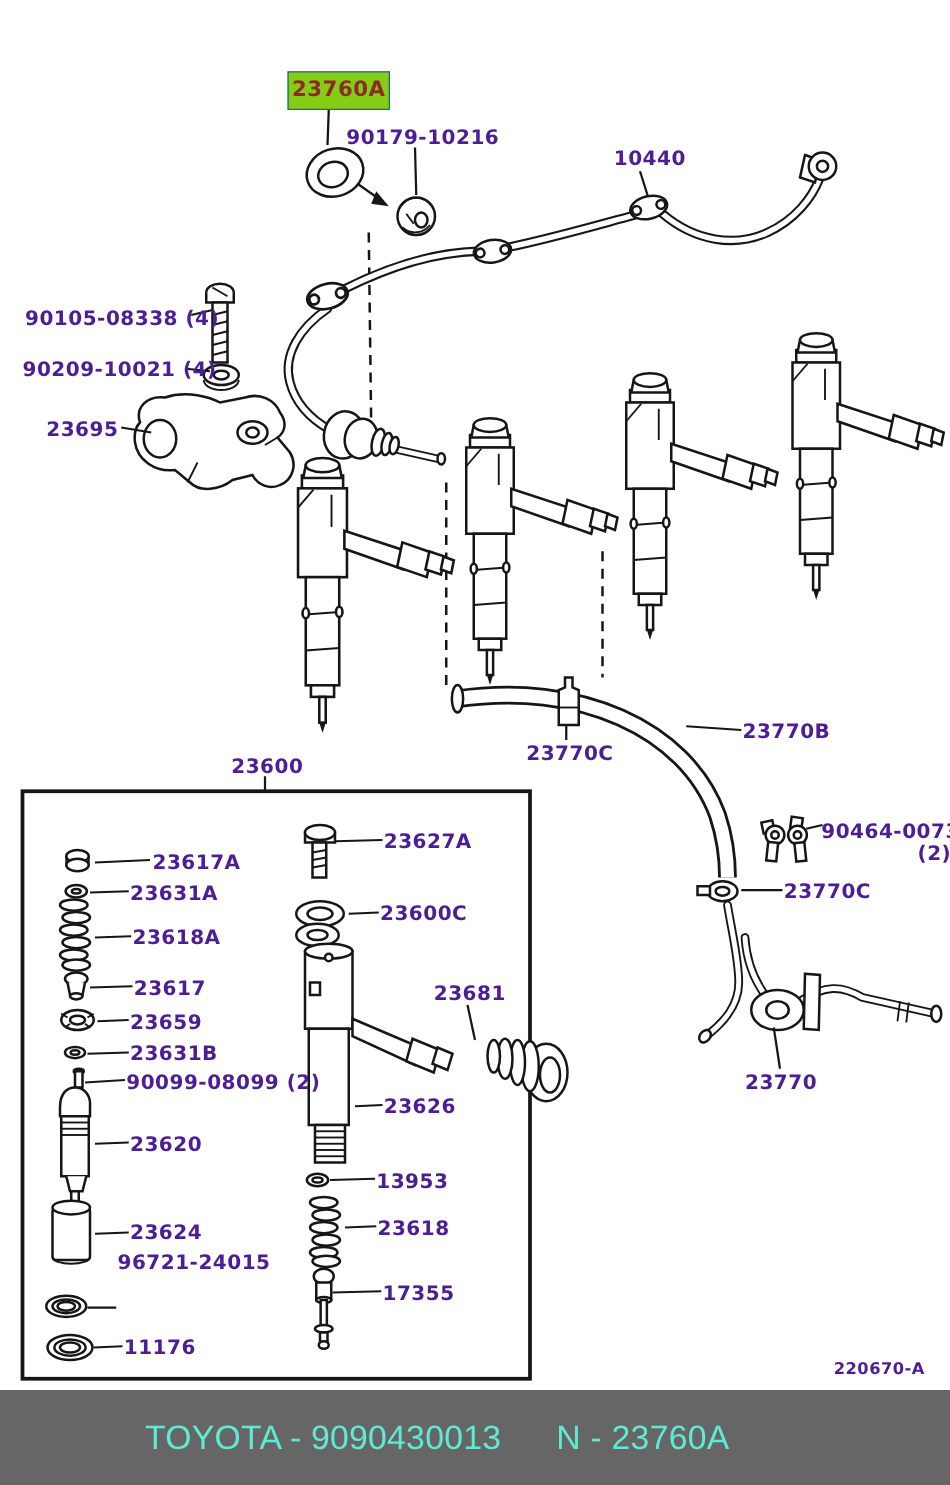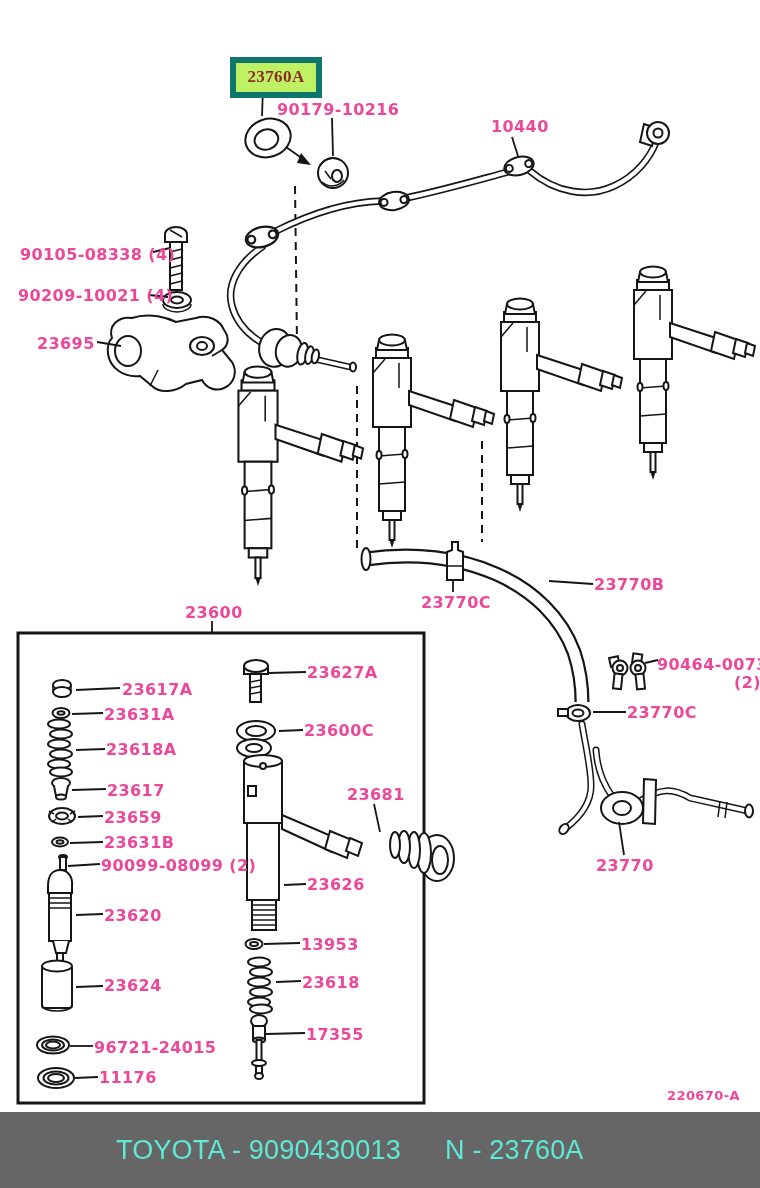--- a/index.html
+++ b/index.html
@@ -1,23 +1,23 @@
 <!DOCTYPE html>
 <html><head>
 <meta charset="utf-8">
 <style>
   html,body{margin:0;padding:0;background:#fff;}
   .page{position:relative;width:760px;height:1188px;background:#ffffff;overflow:hidden;
         font-family:"DejaVu Sans",sans-serif;}
   .art{position:absolute;left:0;top:0;}
   .lbl{position:absolute;font:700 16px/1.1 "DejaVu Sans",sans-serif;letter-spacing:.4px;
-       color:#ec4899;white-space:nowrap;}
+       color:#4c1d95;white-space:nowrap;}
   .lbl.hl{left:230px;top:57px;width:80px;height:29px;display:flex;align-items:center;
-       justify-content:center;background:#bef264;color:#8F2B26;border:6px solid #0f766e;
-       font-size:17px;font-family:Liberation Serif, serif;}
+       justify-content:center;background:#84cc16;color:#8F2B26;border:1px solid #0f766e;
+       font-size:17px;}
   .lbl.code{font-size:13px;}
   .footer{position:absolute;left:0;top:1112px;width:760px;height:76px;background:#676666;
        display:flex;align-items:center;color:#5eead4;
        font:400 27px/1 "Liberation Sans",sans-serif;letter-spacing:.2px;}
   .footer .f1{margin-left:116px;}
   .footer .f2{margin-left:44px;}
   
   .ln{stroke:#161616;stroke-width:2;fill:#fff;}
   .ln14{stroke:#161616;stroke-width:1.5;fill:none;}
   .leader{stroke:#161616;stroke-width:1.8;fill:none;}
@@ -340,21 +340,21 @@
 <div class="lbl" style="left:596px;top:857px;">23770</div>
 <div class="lbl" style="left:122px;top:681px;">23617A</div>
 <div class="lbl" style="left:104px;top:706px;">23631A</div>
 <div class="lbl" style="left:106px;top:741px;">23618A</div>
 <div class="lbl" style="left:107px;top:782px;">23617</div>
 <div class="lbl" style="left:104px;top:809px;">23659</div>
 <div class="lbl" style="left:104px;top:834px;">23631B</div>
 <div class="lbl" style="left:101px;top:857px;">90099-08099 (2)</div>
 <div class="lbl" style="left:104px;top:907px;">23620</div>
 <div class="lbl" style="left:104px;top:977px;">23624</div>
-<div class="lbl" style="left:94px;top:1039px;">96721-24015</div>
+<div class="lbl" style="left:94px;top:1001px;">96721-24015</div>
 <div class="lbl" style="left:99px;top:1069px;">11176</div>
 <div class="lbl" style="left:307px;top:664px;">23627A</div>
 <div class="lbl" style="left:304px;top:722px;">23600C</div>
 <div class="lbl" style="left:347px;top:786px;">23681</div>
 <div class="lbl" style="left:307px;top:876px;">23626</div>
 <div class="lbl" style="left:301px;top:936px;">13953</div>
 <div class="lbl" style="left:302px;top:974px;">23618</div>
 <div class="lbl" style="left:306px;top:1026px;">17355</div>
 <div class="lbl code" style="left:667px;top:1089px;">220670-A</div>
 

